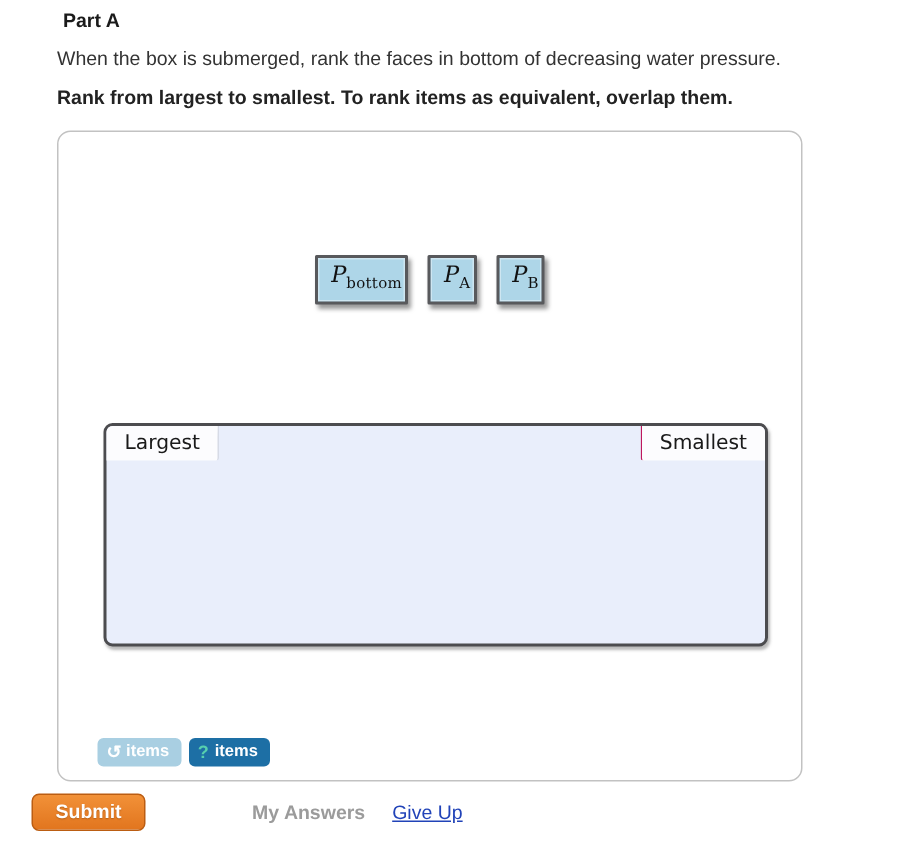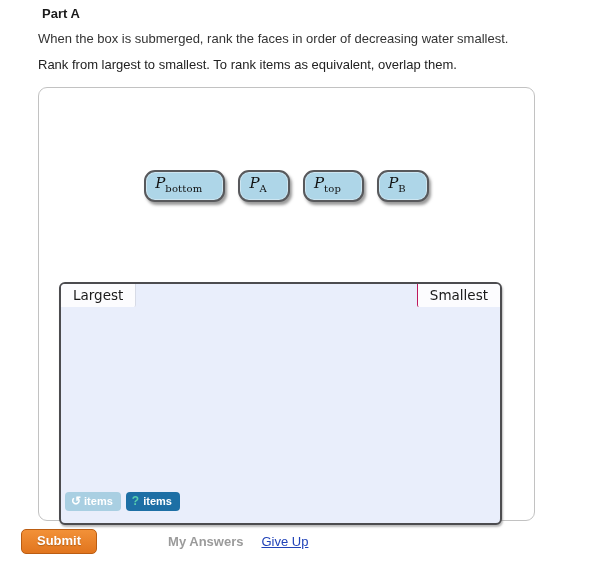--- a/index.html
+++ b/index.html
@@ -13,52 +13,52 @@
   .part-title {
     position:absolute; left:8px; top:6px;
     font-size:13px; font-weight:bold; color:#1a1a1a;padding-left:34px;
   }
   .question {
     position:absolute; left:38px; top:31px;
     font-size:13px; color:#333;
   }
   .instruction {
     position:absolute; left:38px; top:57px;
-    font-size:13px; font-weight:normal; color:#222;
+    font-size:13px; font-weight:bold; color:#222;
   }
 
   
   .panel {
     position:absolute; left:38px; top:87px;
     width:497px; height:434px;
     border:1px solid #c2c2c2; border-radius:9px;
     background:#ffffff;
   }
 
   
   .chips {
     position:absolute; left:0; right:0; top:82px;
     display:flex; justify-content:center; align-items:flex-start; gap:13px;
   }
   .chip {
     background:#aed6e8;
     border:2px solid #58595c;
-    border-radius:11px;
-    padding:2px 21px 4px 9px;
+    border-radius:1px;
+    padding:2px 2px 4px 9px;
     font-family:"DejaVu Serif", serif; font-style:italic;
     font-size:15px; color:#111;
     box-shadow:2px 3px 3px rgba(100,100,100,.65), inset 0 0 0 1px rgba(255,255,255,.4);
     cursor:move; line-height:1.25;
   }
   .chip sub { font-style:normal; font-size:10px; letter-spacing:.2px; }
 
   
   .rank-area {
-    position:absolute; left:20px; top:194px;
-    width:443px; height:243px;
+    position:absolute; left:30px; top:194px;
+    width:443px; height:149px;
     background:#e9eefb;
     border:2px solid #4c4c4f;
     border-radius:6px;
     box-shadow:1px 2px 2px rgba(120,120,120,.5);
   }
   .rank-label {
     position:absolute; top:0;
     background:#fcfcfe;
     font-family:"DejaVu Sans", sans-serif;
     font-size:13.5px; color:#1a1a1a;
@@ -119,29 +119,28 @@
   .give-up {
     margin-left:18px;
     font-size:13px; font-weight:normal; color:#2143b8;
     text-decoration:underline; cursor:pointer;
   }
 </style>
 </head>
 <body>
 
 <div class="part-title">Part A</div>
-<div class="question">When the box is submerged, rank the faces in order of decreasing water smallest.</div>
+<div class="question">When the box is submerged, rank the faces in bottom of decreasing water pressure.</div>
 <div class="instruction">Rank from largest to smallest. To rank items as equivalent, overlap them.</div>
 
 <div class="panel">
 
   <div class="chips">
     <div class="chip"><span>P</span><sub>bottom</sub></div>
     <div class="chip"><span>P</span><sub>A</sub></div>
-    <div class="chip"><span>P</span><sub>top</sub></div>
     <div class="chip"><span>P</span><sub>B</sub></div>
   </div>
 
   <div class="rank-area">
     <div class="rank-label left">Largest</div>
     <div class="rank-label right">Smallest</div>
   </div>
 
   <div class="panel-bottom">
     <div class="mini-buttons">

